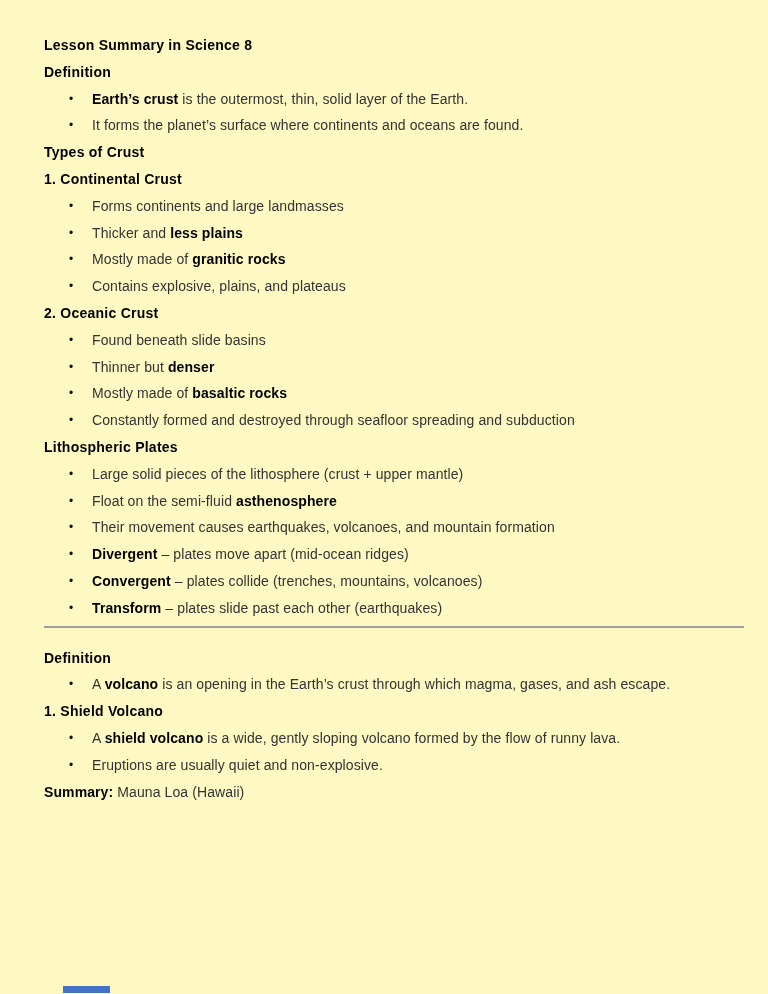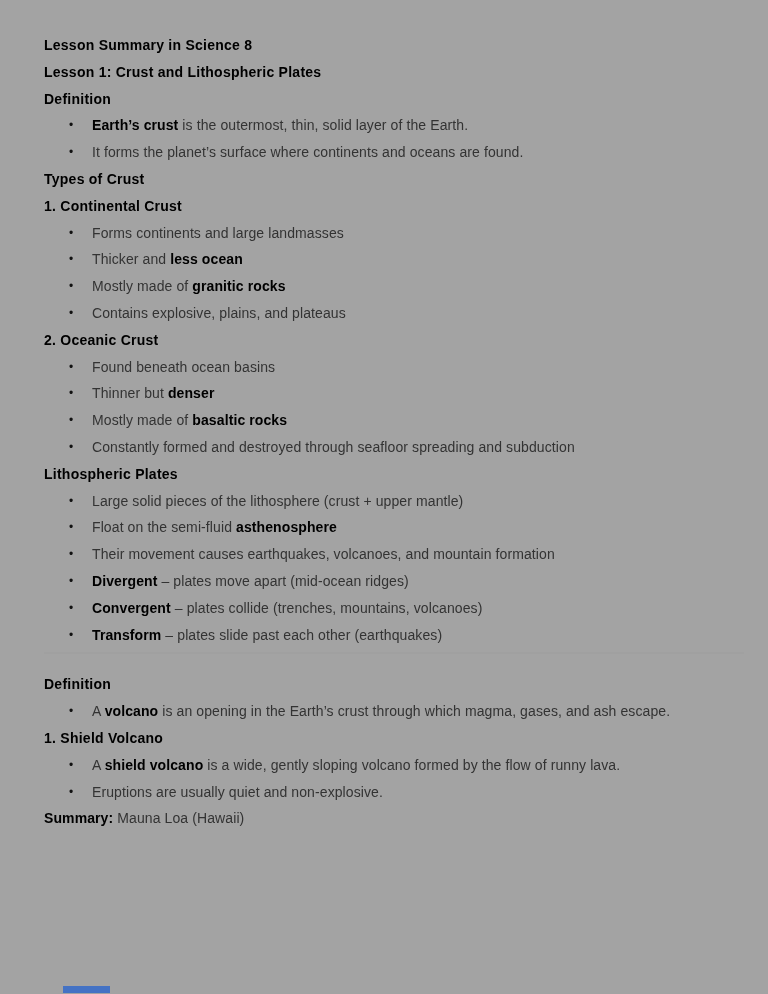--- a/index.html
+++ b/index.html
@@ -6,21 +6,21 @@
   body{
     width:768px;height:994px;
     background:#ffffff;
     font-family:"Liberation Sans", sans-serif;
     position:relative;overflow:hidden;
   }
   .page{
     position:absolute;inset:0;
     padding:36px 24px 0 44px;
     box-sizing:border-box;
-    background:#a3a3a3;
+    background:#fef9c3;
   }
   .blk{
     margin:0 0 8.8px 0;
     line-height:18px;
     font-size:14px;
     color:#333333;
     letter-spacing:0.1px;
   }
   p.blk{padding:0;}
   .heading{font-weight:bold;color:#000000;letter-spacing:0.25px;}
@@ -42,52 +42,51 @@
     width:47px;height:7px;
     background:var(--bar-blue,#4472c4);
   }
 </style>
 </head>
 <body>
 
 <div class="page">
   <div id="doc">
       <p class="blk heading"><b>Lesson Summary in Science 8</b></p>
-      <p class="blk heading red"><b>Lesson 1: Crust and Lithospheric Plates</b></p>
       <p class="blk heading"><b>Definition</b></p>
       <div class="blk bullet">
         <span class="dot">•</span>
         <span class="txt"><b>Earth’s crust</b><span> is the outermost, thin, solid layer of the Earth.</span></span>
       </div>
       <div class="blk bullet">
         <span class="dot">•</span>
         <span class="txt"><span>It forms the planet’s surface where continents and oceans are found.</span></span>
       </div>
       <p class="blk heading"><b>Types of Crust</b></p>
       <p class="blk heading"><b>1. Continental Crust</b></p>
       <div class="blk bullet">
         <span class="dot">•</span>
         <span class="txt"><span>Forms continents and large landmasses</span></span>
       </div>
       <div class="blk bullet">
         <span class="dot">•</span>
-        <span class="txt"><span>Thicker and </span><b>less ocean</b></span>
+        <span class="txt"><span>Thicker and </span><b>less plains</b></span>
       </div>
       <div class="blk bullet">
         <span class="dot">•</span>
         <span class="txt"><span>Mostly made of </span><b>granitic rocks</b></span>
       </div>
       <div class="blk bullet">
         <span class="dot">•</span>
         <span class="txt"><span>Contains explosive, plains, and plateaus</span></span>
       </div>
       <p class="blk heading"><b>2. Oceanic Crust</b></p>
       <div class="blk bullet">
         <span class="dot">•</span>
-        <span class="txt"><span>Found beneath ocean basins</span></span>
+        <span class="txt"><span>Found beneath slide basins</span></span>
       </div>
       <div class="blk bullet">
         <span class="dot">•</span>
         <span class="txt"><span>Thinner but </span><b>denser</b></span>
       </div>
       <div class="blk bullet">
         <span class="dot">•</span>
         <span class="txt"><span>Mostly made of </span><b>basaltic rocks</b></span>
       </div>
       <div class="blk bullet">

